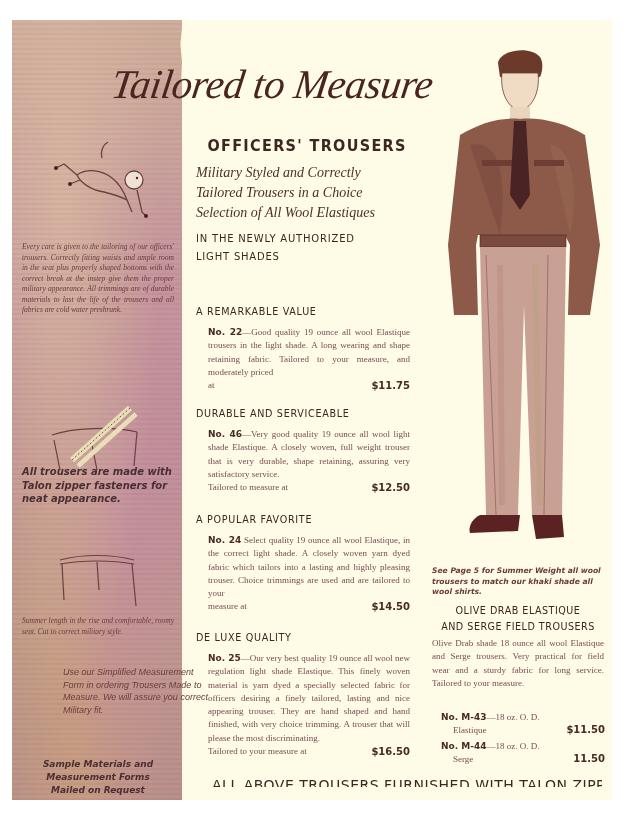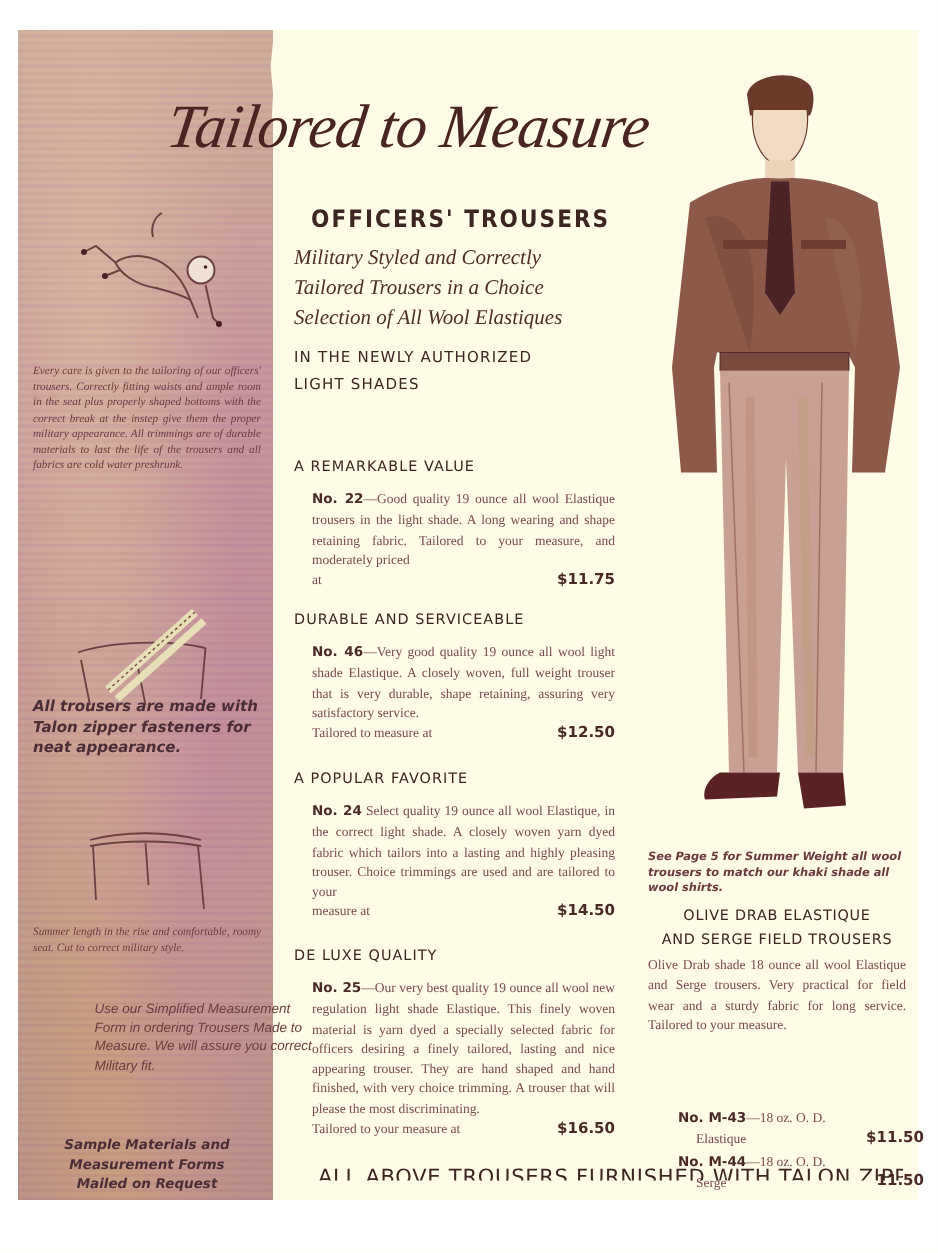--- a/index.html
+++ b/index.html
@@ -37,21 +37,21 @@
   .item .price-line { display:flex; justify-content:space-between; }
   .price { font-family:"DejaVu Sans", sans-serif; font-weight:bold; color:#4a2a26; font-size:10px; }
 
   .figure { position:absolute; left:440px; top:45px; width:170px; height:510px; }
   .caption { position:absolute; left:432px; top:566px; width:172px; font-family:"DejaVu Sans", sans-serif; font-style:italic;
     font-size:7.6px; line-height:10.5px; color:#6b3a3e; font-weight:bold; }
   .right-h { position:absolute; left:432px; top:603px; width:172px; text-align:center; font-family:"DejaVu Sans", sans-serif;
     font-size:9.6px; line-height:16px; color:#3d2622; letter-spacing:0.5px; }
   .right-body { position:absolute; left:432px; top:637px; width:172px; font-family:"Liberation Serif", serif; font-size:9px;
     line-height:13.3px; color:#7a4c52; text-align:justify; }
-  .m-row { position:absolute; left:452px; width:164px; font-family:"Liberation Serif", serif; font-size:9px; line-height:12.5px; color:#7a4c52;margin-top:28px; }
+  .m-row { position:absolute; left:441px; width:164px; font-family:"Liberation Serif", serif; font-size:9px; line-height:12.5px; color:#7a4c52; }
   .m-row .num { font-family:"DejaVu Sans", sans-serif; font-weight:bold; color:#4a2a26; font-size:9px; }
   .m-row .sub { display:flex; justify-content:space-between; padding-left:12px; }
   .footer-line { position:absolute; left:212px; top:777px; width:390px; font-family:"DejaVu Sans", sans-serif; font-size:14px;
     color:#3d2622; letter-spacing:0.5px; white-space:nowrap; height:10px; overflow:hidden; }
 </style>
 </head>
 <body>
 
 <div class="page"></div>
 

